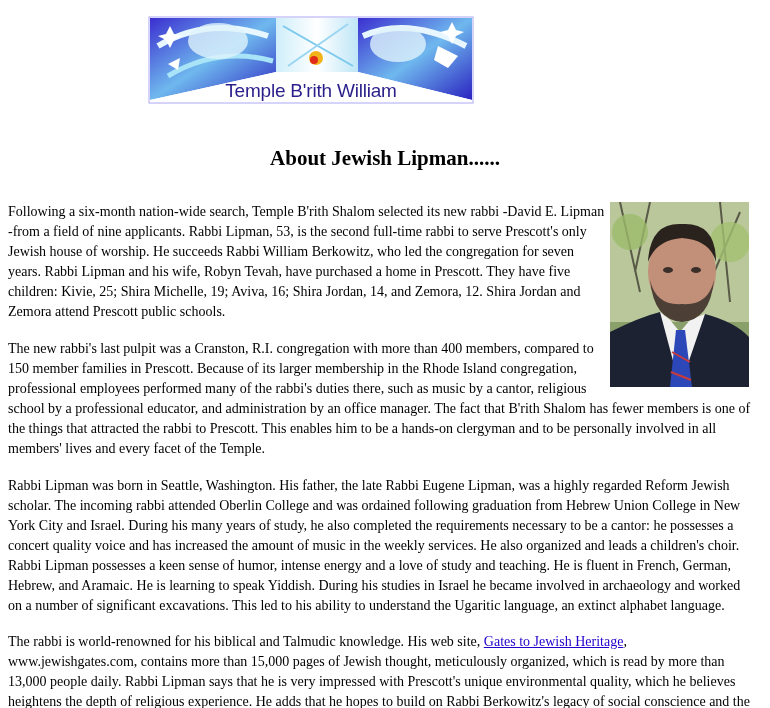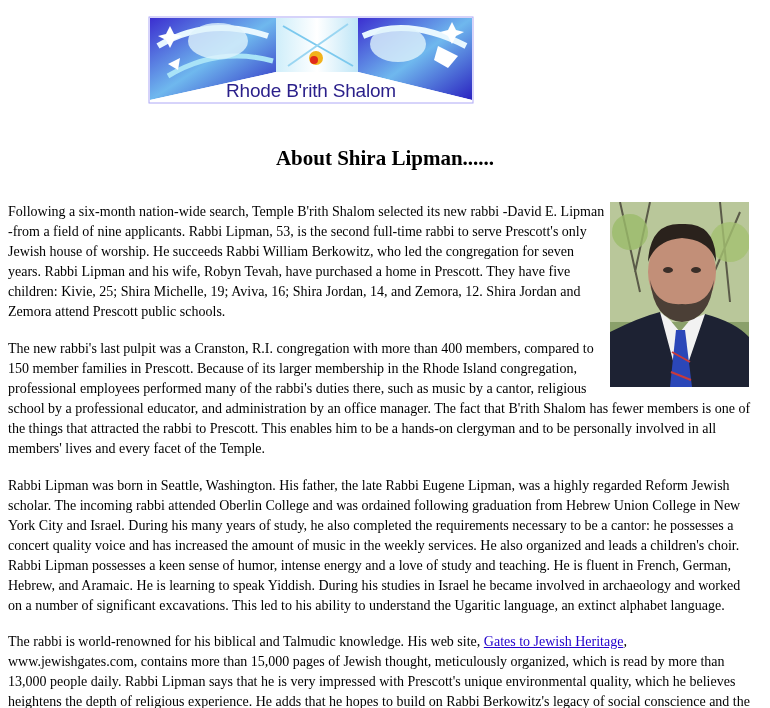--- a/index.html
+++ b/index.html
@@ -66,24 +66,24 @@
 
     <polygon points="210,2 324,2 324,84 210,56" fill="url(#g1)"></polygon>
     <path d="M215,20 Q260,0 318,30" stroke="#e8f7ff" stroke-width="6" fill="none"></path>
     <ellipse cx="250" cy="28" rx="28" ry="18" fill="#dff3fb" opacity="0.8"></ellipse>
     <polygon points="300,14 304,6 308,14 316,16 308,20 304,28 300,20 292,16" fill="#ffffff"></polygon>
     <polygon points="290,30 310,40 300,52 286,44" fill="#ffffff"></polygon>
 
     <polygon points="2,84 128,56 210,56 324,84 324,88 2,88" fill="#ffffff"></polygon>
     <rect x="1" y="1" width="324" height="86" fill="none" stroke="#7a6ff0" stroke-width="1" opacity="0.6"></rect>
   </svg>
-  <div class="banner-title">Rhode B'rith Shalom</div>
+  <div class="banner-title">Temple B'rith William</div>
 </div>
 
-<h1 class="page-title">About Shira Lipman......</h1>
+<h1 class="page-title">About Jewish Lipman......</h1>
 
 <div class="photo">
   <svg width="139" height="185" viewBox="0 0 139 185">
     <rect width="139" height="185" fill="#8aa06a"></rect>
     <rect x="0" y="0" width="139" height="120" fill="#b9c79a"></rect>
     <path d="M10,0 L30,90 M40,0 L25,70 M110,0 L120,100 M130,10 L100,80" stroke="#5a5a48" stroke-width="2"></path>
     <circle cx="20" cy="30" r="18" fill="#9bbb6a" opacity="0.8"></circle>
     <circle cx="120" cy="40" r="20" fill="#a4c070" opacity="0.8"></circle>
 
     <path d="M0,185 L0,130 Q30,115 50,110 L70,140 L95,112 Q125,120 139,135 L139,185 Z" fill="#1d2233"></path>

